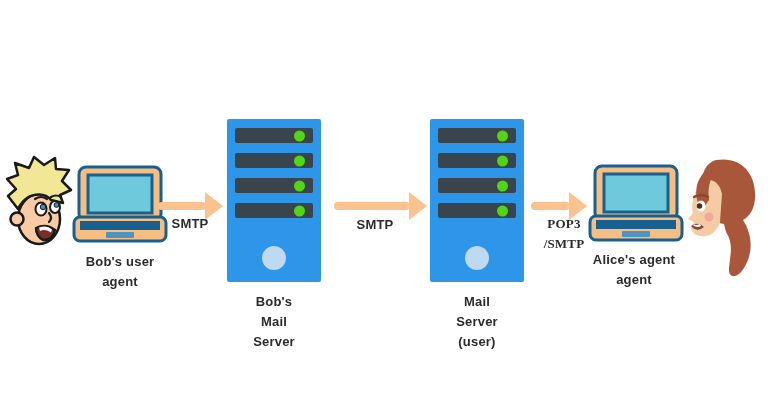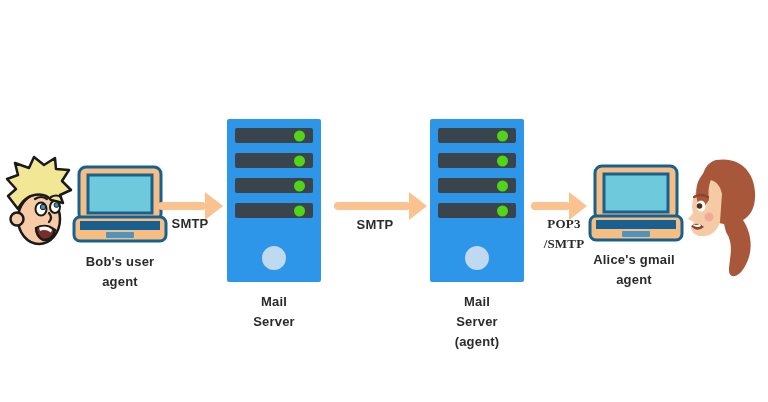--- a/index.html
+++ b/index.html
@@ -128,20 +128,21 @@
     <div class="slot" style="top:59px;">
         <span class="led"></span>
       </div>
     <div class="slot" style="top:84px;">
         <span class="led"></span>
       </div>
     <div class="power"></div>
   </div>
 
   <div class="label" style="left:204px;top:292px;width:140px;">
+    <div>Bob's</div>
     <div>Mail</div>
     <div>Server</div>
   </div>
 
   <div class="arrow-shaft" style="left:334px;top:202px;width:76px;"></div>
   <div class="arrow-head" style="left:409px;top:192px;"></div>
   <div class="label" style="left:343px;top:215px;width:64px;">SMTP</div>
 
   <div class="server" style="left:430px;">
     <div class="slot" style="top:9px;">
@@ -155,21 +156,21 @@
       </div>
     <div class="slot" style="top:84px;">
         <span class="led"></span>
       </div>
     <div class="power"></div>
   </div>
 
   <div class="label" style="left:407px;top:292px;width:140px;">
     <div>Mail</div>
     <div>Server</div>
-    <div>(agent)</div>
+    <div>(user)</div>
   </div>
 
   <div class="arrow-shaft" style="left:531px;top:202px;width:39px;"></div>
   <div class="arrow-head" style="left:569px;top:192px;"></div>
   <div class="label label-left" style="left:534px;top:214px;width:60px;">
     <div>POP3</div>
     <div>/SMTP</div>
   </div>
 
   <svg class="abs" style="left:588px;top:164px;" width="96" height="78" viewBox="0 0 96 78">
@@ -186,17 +187,17 @@
     <path class="alice-hair" d="M 16,47 C 10,28 20,10 42,8 C 29,16 25,30 27,44 L 22,51 Z"></path>
     <ellipse class="alice-eye" cx="19" cy="50" rx="4.5" ry="5.5"></ellipse>
     <circle class="alice-pupil" cx="17.5" cy="50" r="2.8"></circle>
     <path class="alice-brow" d="M 12,41 Q 19,37 26,41"></path>
     <circle class="alice-blush" cx="27" cy="61" r="4.5"></circle>
     <path class="alice-mouth" d="M 9,70 Q 15,77 22,71 Q 16,65 9,70 Z"></path>
     <path class="alice-teeth" d="M 11,69.5 Q 15,72 19,70 L 18,68 Q 14,69.5 12,68.5 Z"></path>
   </svg>
 
   <div class="label" style="left:564px;top:250px;width:140px;">
-    <div>Alice's gmail</div>
+    <div>Alice's agent</div>
     <div>agent</div>
   </div>
 
 </div>
 
 </body></html>

